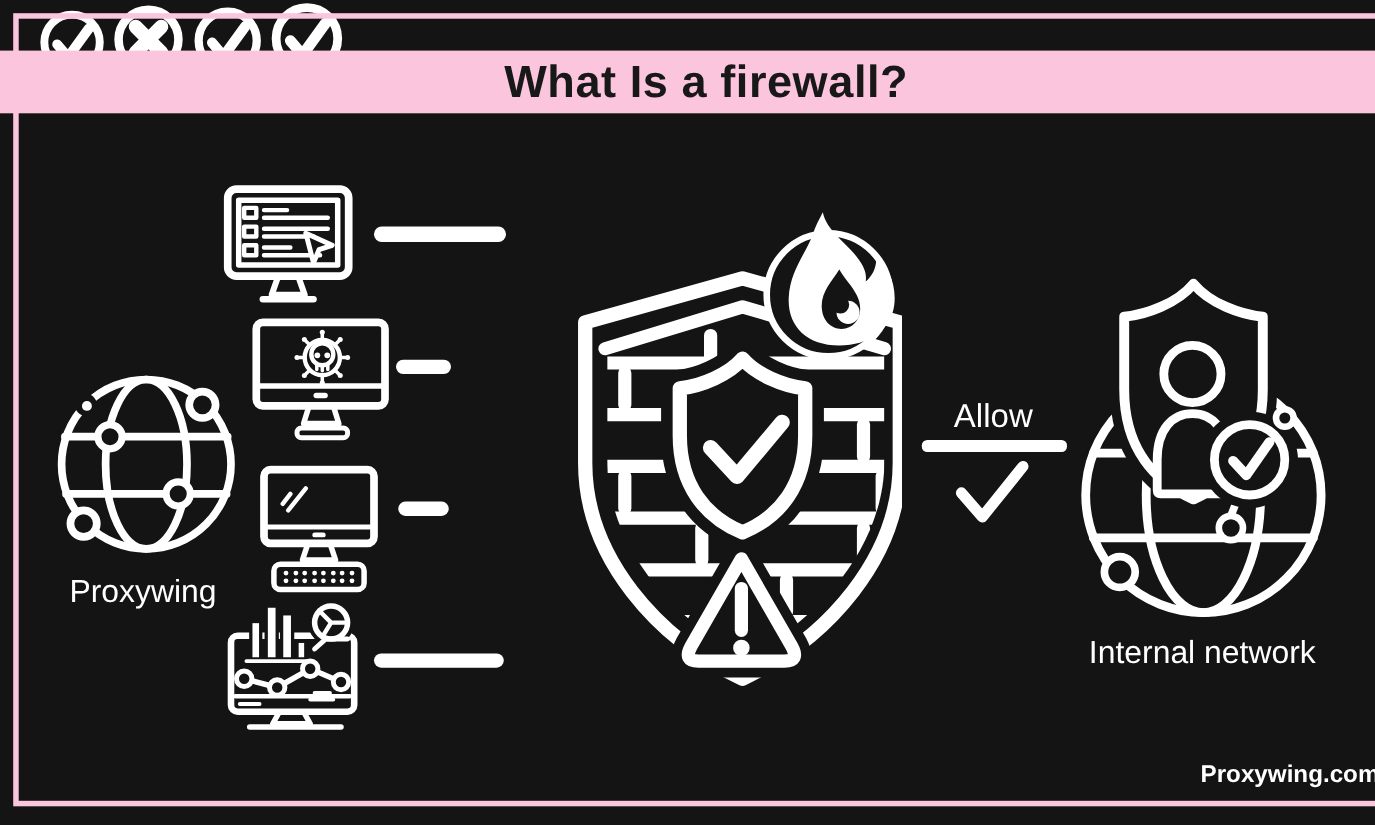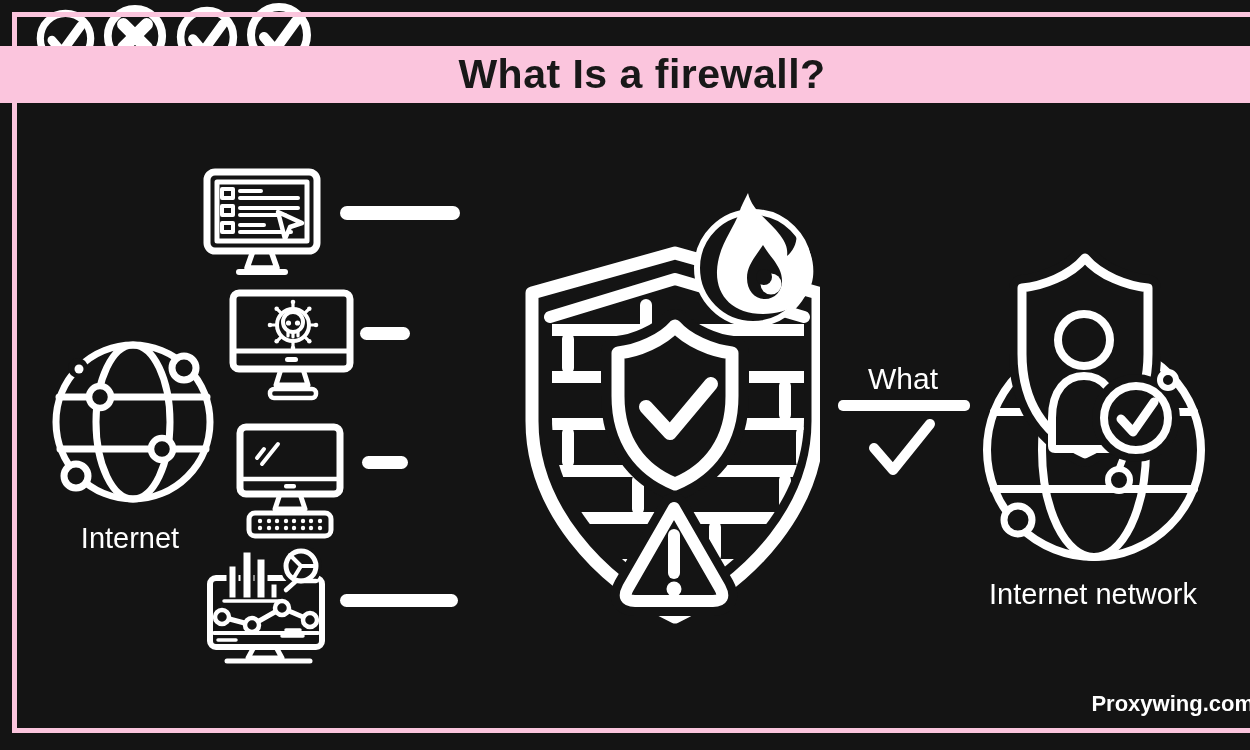--- a/index.html
+++ b/index.html
@@ -81,21 +81,21 @@
       <path d="M11,60 H159"></path>
       <path d="M12,112 H158"></path>
     </g>
     <circle class="bf" cx="30" cy="31" r="10"></circle>
     <circle class="kf" cx="31" cy="32" r="4.5"></circle>
     <circle class="kb" stroke-width="7" cx="136" cy="31" r="12"></circle>
     <circle class="kb" stroke-width="6.5" cx="52" cy="60" r="11"></circle>
     <circle class="kb" stroke-width="6.5" cx="114" cy="112" r="11"></circle>
     <circle class="kb" stroke-width="7" cx="28" cy="139" r="12"></circle>
   </svg>
-  <div class="label" style="left:40px;top:522px;width:180px">Internet</div>
+  <div class="label" style="left:40px;top:522px;width:180px">Proxywing</div>
 
   
   <svg class="abs" style="left:203px;top:168px;width:118px;height:112px" viewBox="0 0 118 112">
     <rect class="k" stroke-width="7" x="4" y="4" width="110" height="79" rx="8"></rect>
     <rect class="k" stroke-width="5" x="14" y="14" width="90" height="59"></rect>
     <g class="k" stroke-width="4">
       <rect x="19" y="21" width="11" height="9"></rect>
       <rect x="19" y="38" width="11" height="9"></rect>
       <rect x="19" y="55" width="11" height="9"></rect>
       <path d="M37,23 H58 M37,30 H95 M37,40 H95 M37,47 H82 M37,57 H61 M37,64 H88"></path>
@@ -243,21 +243,21 @@
     </g>
     <g>
       <path class="hb" stroke-width="30" d="M154,325 L200,405 Q207,418 193,418 L115,418 Q101,418 108,405 Z"></path>
       <path class="kb" stroke-width="12" d="M154,325 L200,405 Q207,418 193,418 L115,418 Q101,418 108,405 Z"></path>
       <path class="k" stroke-width="12" d="M154,352 V390"></path>
       <circle class="kf" cx="154" cy="406" r="7.5"></circle>
     </g>
   </svg>
 
   
-  <div class="label" style="left:843px;top:362px;width:120px;font-size:30px">What</div>
+  <div class="label" style="left:843px;top:362px;width:120px;font-size:30px">Allow</div>
   <div class="connector" style="left:838px;top:400px;width:132px;height:11px;border-radius:5px"></div>
   <svg class="abs" style="left:866px;top:418px;width:70px;height:62px" viewBox="0 0 70 62">
     <path class="k" stroke-width="10" d="M8,30 L27,52 L64,6"></path>
   </svg>
 
   
   <svg class="abs" style="left:978px;top:250px;width:235px;height:312px" viewBox="0 0 235 312">
     <g class="k" stroke-width="8">
       <circle cx="116" cy="200" r="107"></circle>
       <ellipse cx="116" cy="200" rx="52" ry="107"></ellipse>
@@ -273,18 +273,18 @@
     <path class="k" stroke-width="7" d="M150,196 L141,219"></path>
     <g>
       <circle class="bf" cx="158" cy="168" r="44"></circle>
       <circle class="kb" stroke-width="8" cx="158" cy="168" r="32"></circle>
       <path class="k" stroke-width="9" d="M143,169 L155,182 L176,152"></path>
     </g>
     <circle class="kb" stroke-width="7" cx="40" cy="270" r="14"></circle>
     <circle class="kb" stroke-width="6" cx="141" cy="230" r="11"></circle>
     <circle class="kb" stroke-width="6" cx="190" cy="130" r="8"></circle>
   </svg>
-  <div class="label" style="left:958px;top:578px;width:270px">Internet network</div>
+  <div class="label" style="left:958px;top:578px;width:270px">Internal network</div>
 
   
   <div class="brand">Proxywing.com</div>
 
 </div>
 
 </body></html>

